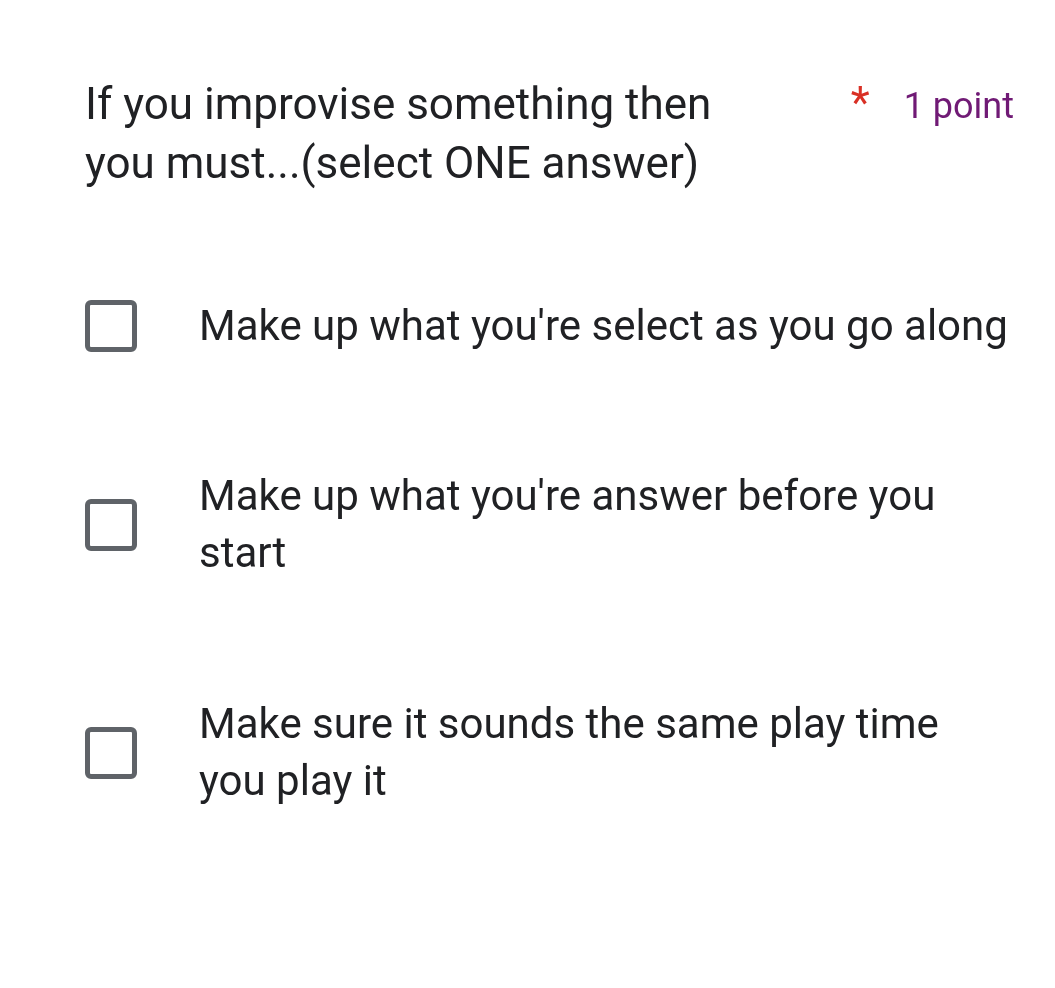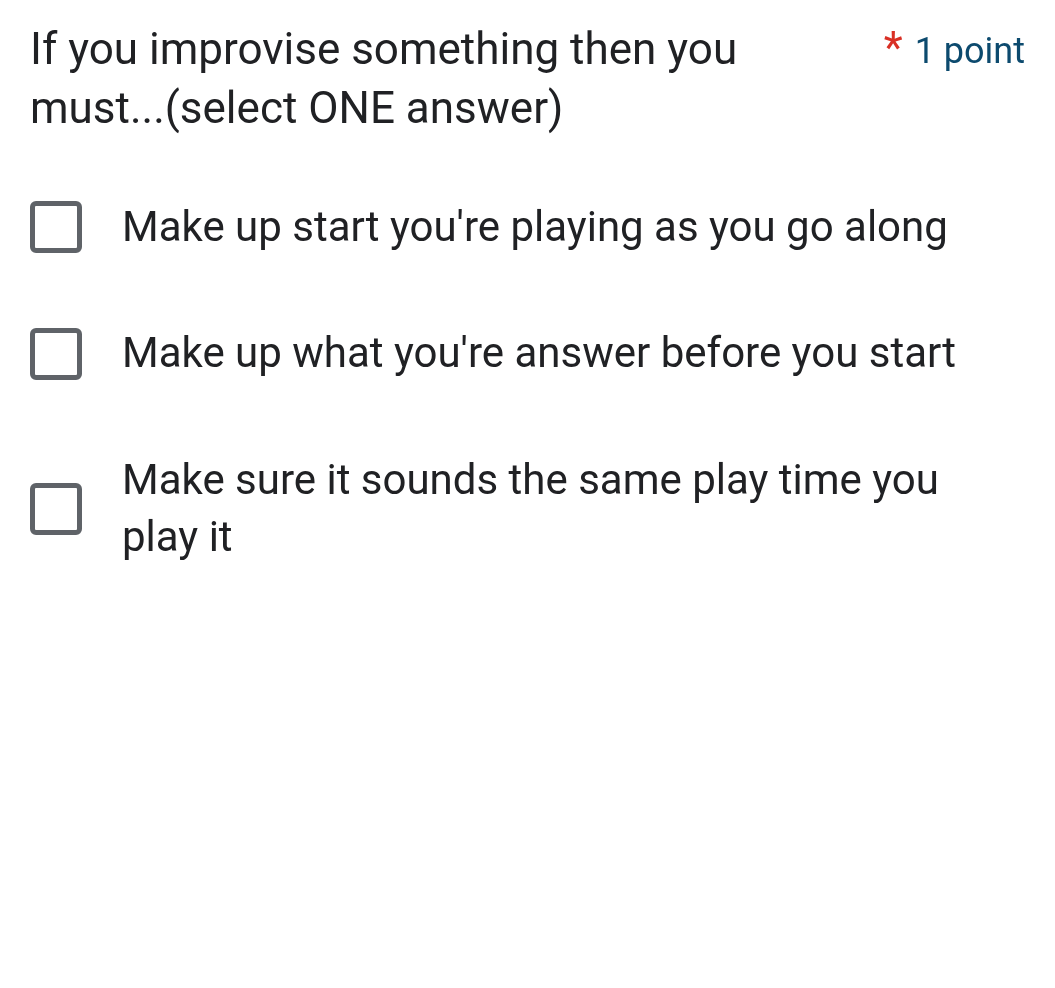--- a/index.html
+++ b/index.html
@@ -1,16 +1,16 @@
 <!DOCTYPE html>
 <html><head>
   <meta charset="utf-8">
   <style>
     * {
-      margin: 0;
+      margin: 11px;
       padding: 0;
       box-sizing: border-box;
     }
     body {
       font-family: Roboto, Arial, sans-serif;
       background: #ffffff;
       padding: 20px 30px;
       width: 1055px;
     }
     .question-header {
@@ -35,21 +35,21 @@
       gap: 12px;
       white-space: nowrap;
       padding-top: 6px;
     }
     .required-asterisk {
       color: #d93025;
       font-size: 44px;
       line-height: 1;
     }
     .points {
-      color: #0c4a6e;
+      color: #701a75;
       font-size: 36px;
     }
     .options {
       display: flex;
       flex-direction: column;
       gap: 70px;
     }
     .option-row {
       display: flex;
       align-items: center;
@@ -81,21 +81,21 @@
   <div class="question-meta">
     <span class="required-asterisk">*</span>
     <span class="points">1 point</span>
   </div>
 </div>
 
 <div class="options">
 
   <div class="option-row">
     <div class="checkbox"></div>
-    <div class="option-label">Make up start you're playing as you go along</div>
+    <div class="option-label">Make up what you're select as you go along</div>
   </div>
 
   <div class="option-row">
     <div class="checkbox"></div>
     <div class="option-label">Make up what you're answer before you start</div>
   </div>
 
   <div class="option-row">
     <div class="checkbox"></div>
     <div class="option-label">Make sure it sounds the same play time you play it</div>

